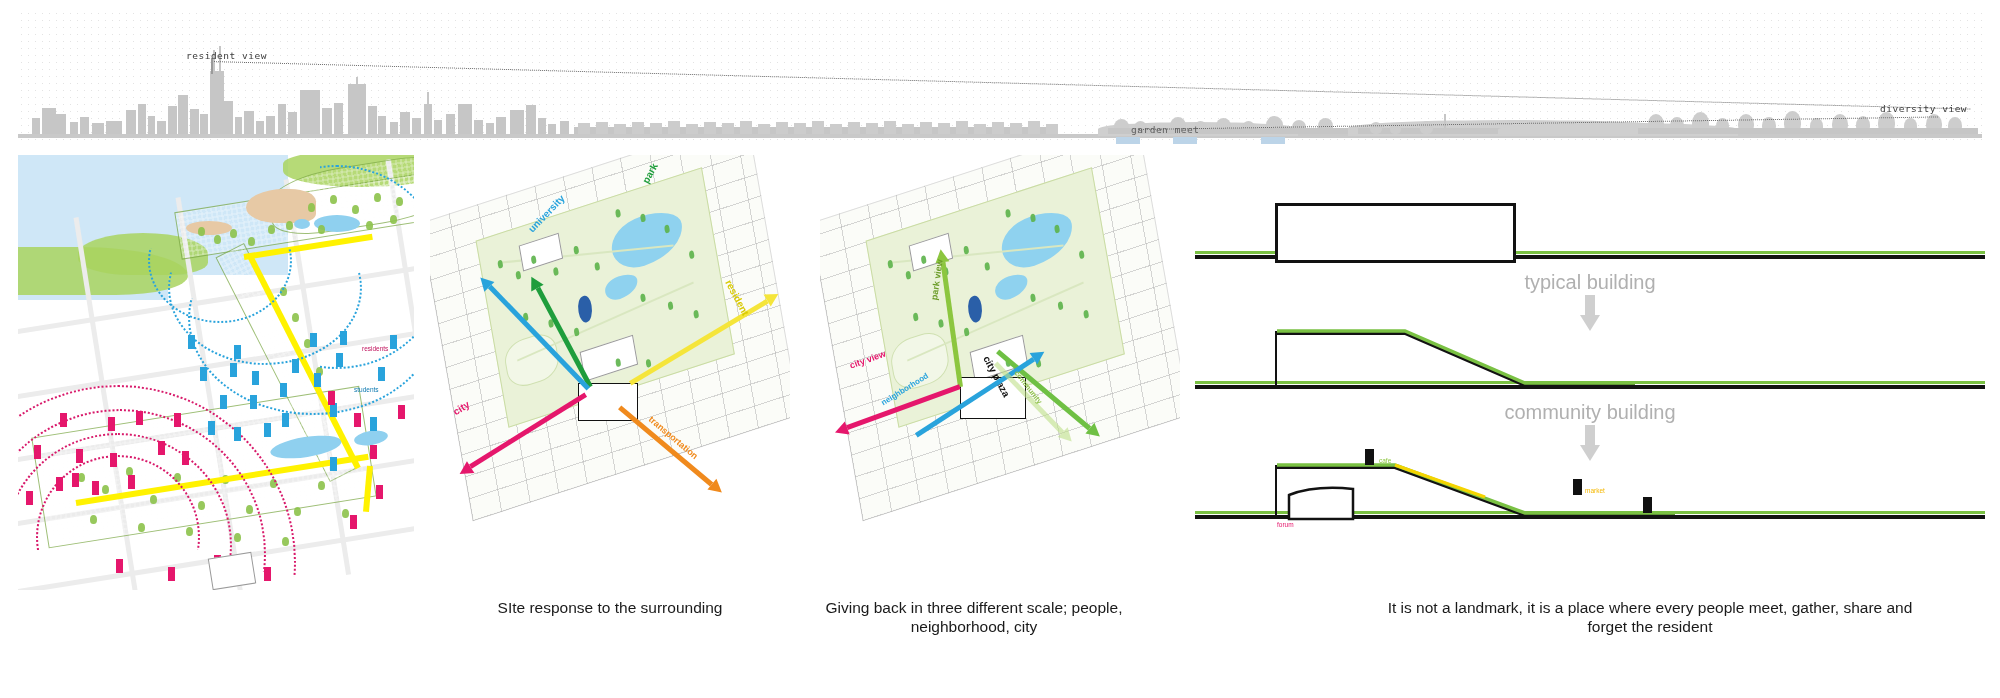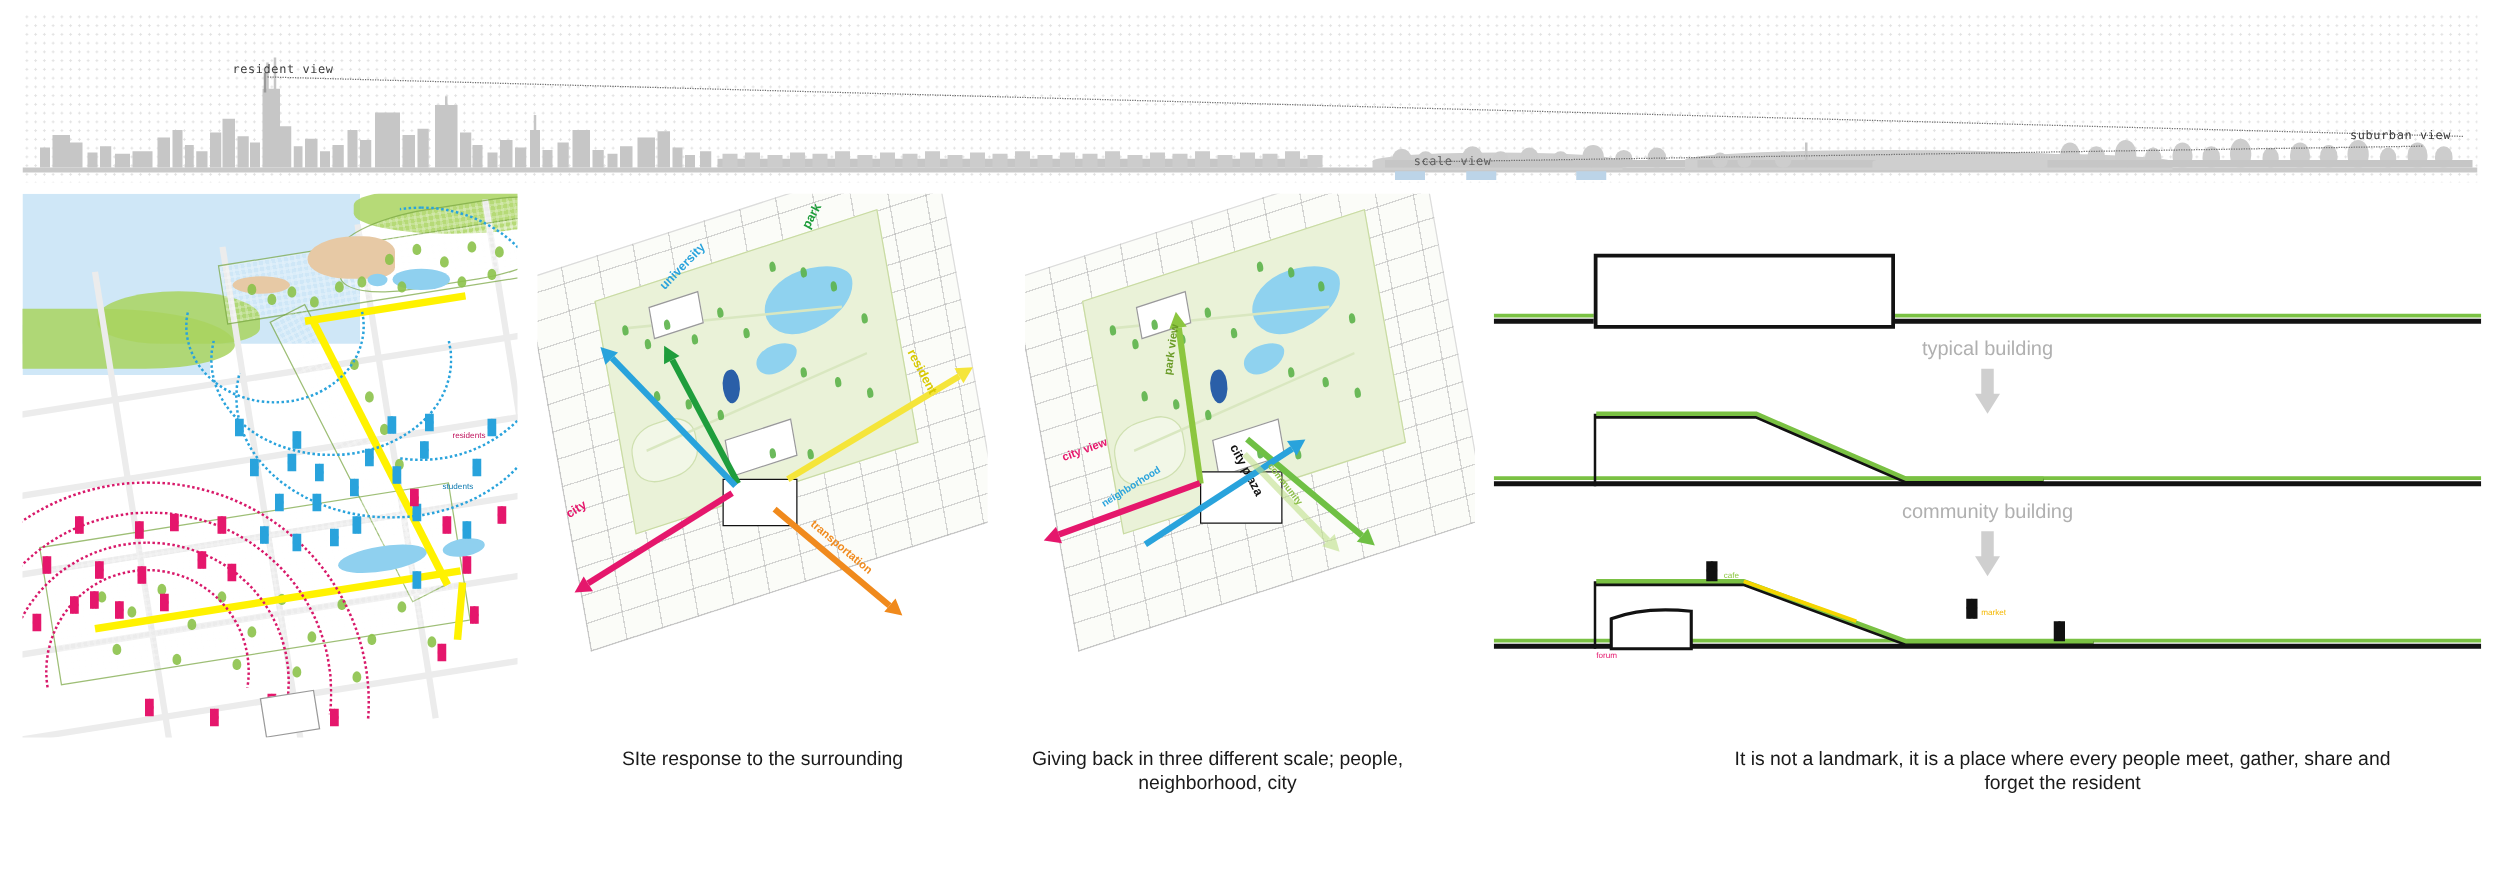--- a/index.html
+++ b/index.html
@@ -80,21 +80,21 @@
   .arrow .shaft{position:absolute;left:0;top:-2.5px;height:5px;width:100%;}
   .arrow .head{position:absolute;top:-7px;width:0;height:0;border-top:7px solid transparent;border-bottom:7px solid transparent;}
   .arrow-lbl{position:absolute;font-size:10px;font-weight:bold;white-space:nowrap;transform-origin:left center;}
 
   
   .sec{position:absolute;left:0;}
   .ground{position:absolute;height:4px;background:#121212;}
   .grass{position:absolute;height:3px;background:#7ac143;}
   .massing{position:absolute;border:3.5px solid #121212;background:#fff;}
   .slope{position:absolute;}
-  .sec-label{position:absolute;font-size:16px;color:#b0b0b0;text-align:center;width:100%;}
+  .sec-label{position:absolute;font-size:20px;color:#b0b0b0;text-align:center;width:100%;}
   .down-arrow{position:absolute;width:20px;height:36px;}
   .down-arrow .ab{position:absolute;left:5px;top:0;width:10px;height:22px;background:#cfcfcf;}
   .down-arrow .at{position:absolute;left:0;top:20px;width:0;height:0;border-left:10px solid transparent;border-right:10px solid transparent;border-top:16px solid #cfcfcf;}
   .fig{position:absolute;width:9px;height:16px;background:#111;}
   .fig::before{content:"";position:absolute;left:2.6px;top:0;width:3.8px;height:3.8px;border-radius:50%;background:inherit;}
   .fig::after{content:"";position:absolute;left:0;top:4.4px;width:9px;height:11.6px;background:inherit;
     clip-path:polygon(42% 0,58% 0,100% 20%,96% 34%,66% 30%,70% 60%,82% 100%,62% 100%,50% 70%,38% 100%,18% 100%,30% 60%,34% 30%,4% 34%,0 20%);}
   .tiny{position:absolute;font-size:6.5px;white-space:nowrap;}
 </style>
 </head>
@@ -221,22 +221,22 @@
     <div class="sk-tree" style="left:1908px;width:16px;height:20px;"></div>
     <div class="sk-tree" style="left:1930px;width:14px;height:17px;"></div>
     <div class="sk-b" style="left:1620px;width:340px;height:6px;"></div>
 
     <div class="sight-line" style="left:193px;top:51px;width:1760px;transform:rotate(1.55deg);"></div>
     <div class="sight-line" style="left:1120px;top:119px;width:800px;transform:rotate(-0.9deg);"></div>
 
     <div class="sk-spire" style="left:193px;bottom:72px;height:16px;background:#9a9a9a;"></div>
 
     <span class="sk-label" style="left:168px;top:40px;">resident view</span>
-    <span class="sk-label" style="left:1113px;top:114px;color:#5e5e5e;">scale view</span>
-    <span class="sk-label" style="left:1862px;top:93px;">suburban view</span>
+    <span class="sk-label" style="left:1113px;top:114px;color:#5e5e5e;">garden meet</span>
+    <span class="sk-label" style="left:1862px;top:93px;">diversity view</span>
   </div>
 
   <div class="panel p1">
     <div class="p1-bg"></div>
     <div class="lake"></div>
     <div class="lake2"></div>
     <div class="shore" style="left:-10px;top:92px;width:180px;height:48px;border-radius:0 60% 40% 0;"></div>
     <div class="shore" style="left:60px;top:78px;width:130px;height:42px;border-radius:50% 50% 30% 40%;"></div>
     <div class="shore" style="left:265px;top:-4px;width:170px;height:36px;border-radius:40% 50% 60% 50%;"></div>
 

